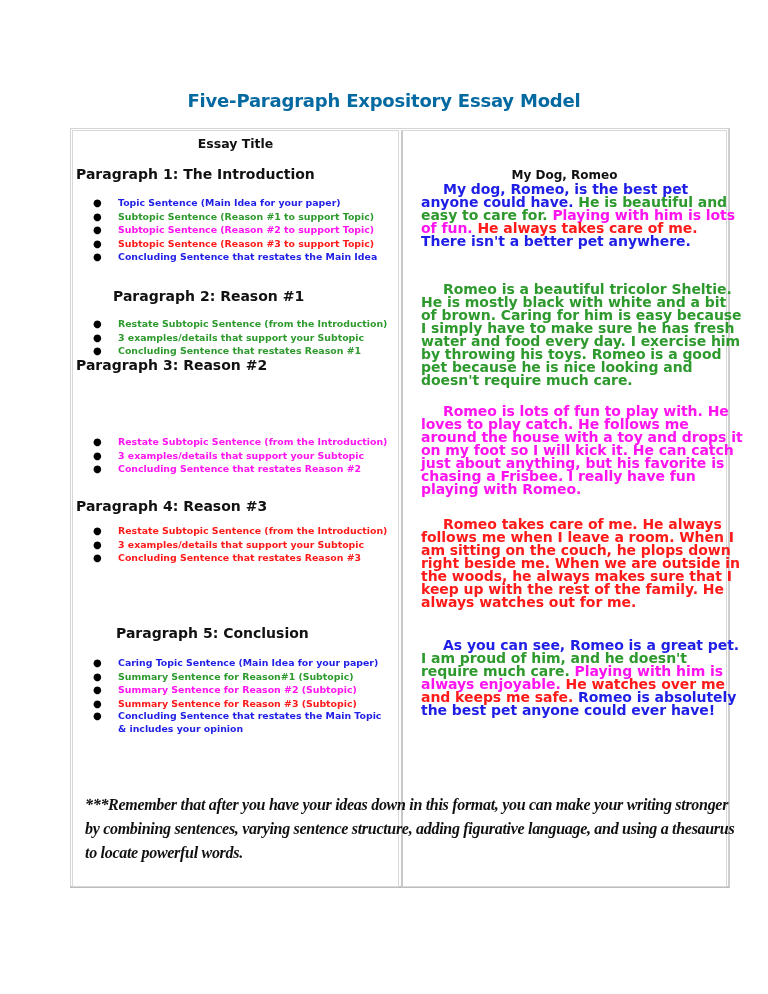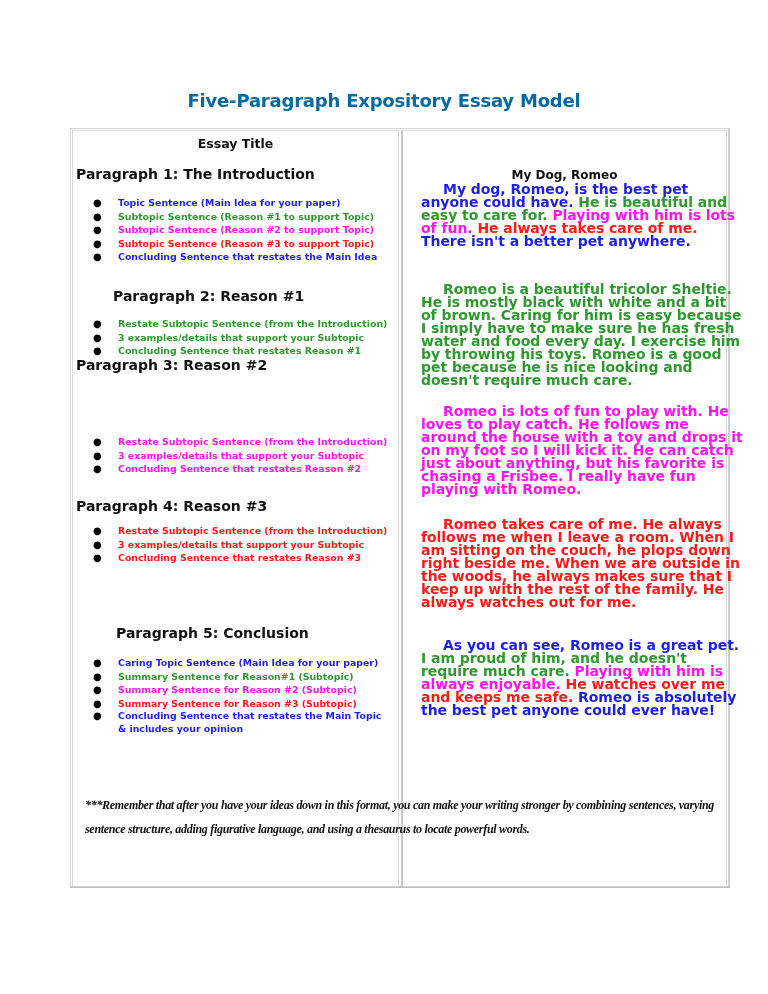--- a/index.html
+++ b/index.html
@@ -126,21 +126,21 @@
     .c-magenta { color: #ff14f0; }
     .c-red { color: #ff1a1a; }
     .reminder {
       position: absolute;
       left: 85px;
       top: 793px;
       width: 660px;
       font-family: "Liberation Serif", serif;
       font-style: italic;
       font-weight: bold;
-      font-size: 12px;
+      font-size: 16px;
       line-height: 24px;
       color: #111111;
       letter-spacing: -0.3px;
     }
   </style>
 </head>
 <body>
 
 <div class="doc-title">Five-Paragraph Expository Essay Model</div>
 

